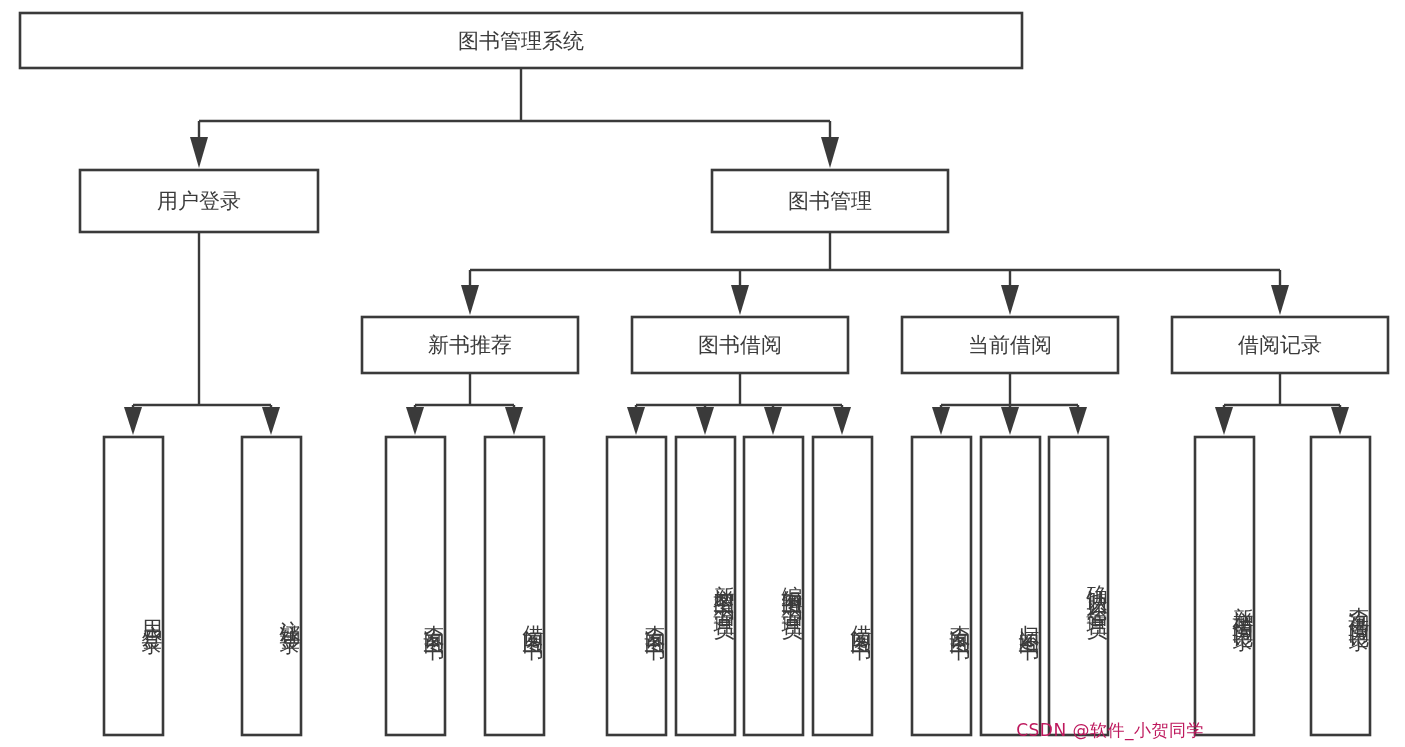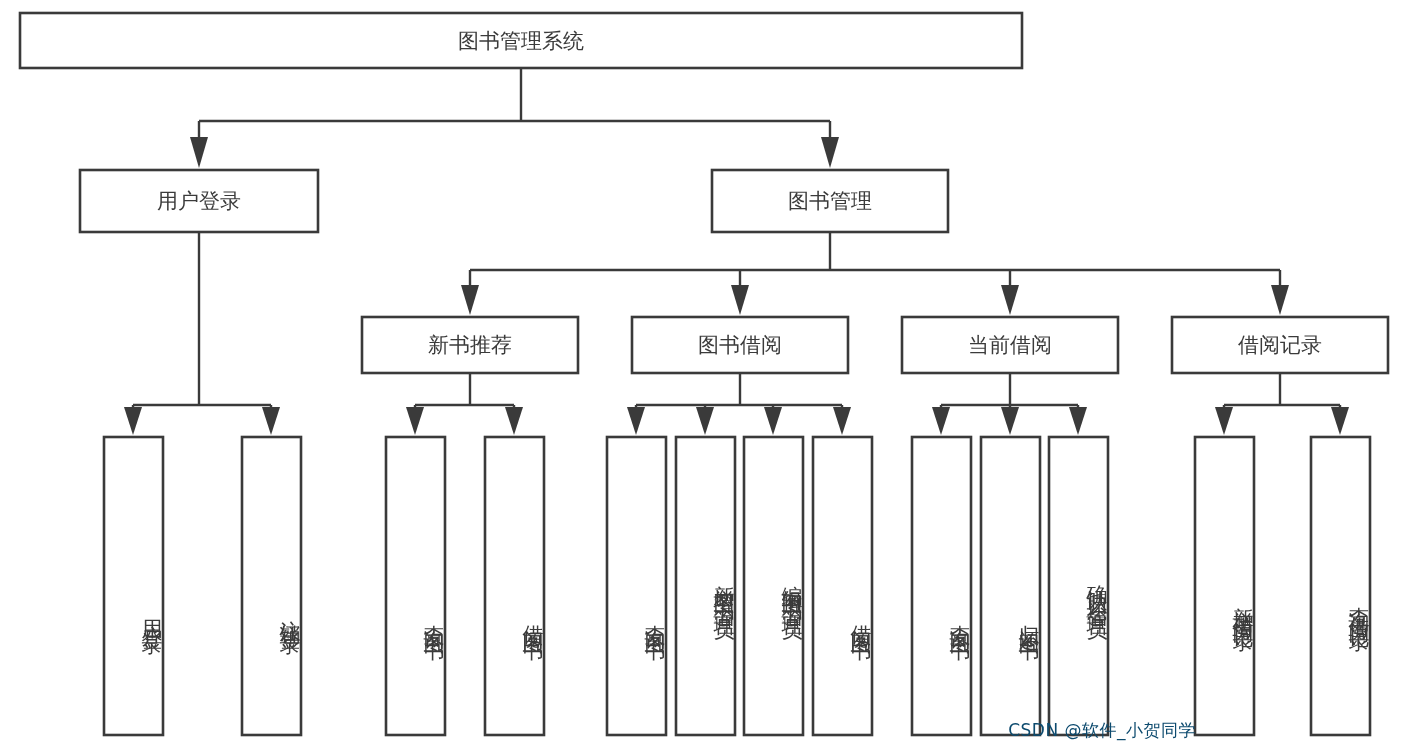--- a/index.html
+++ b/index.html
@@ -59,25 +59,25 @@
     font-family: "DejaVu Sans", "Liberation Sans", sans-serif;
     font-size: 21px;
     line-height: 1.05;
     letter-spacing: 5px;
     color: #3b3b3b;
     white-space: nowrap;
     pointer-events: none;
   }
   .watermark {
     position: absolute;
-    right: 24px;
+    right: 16px;
     bottom: 5px;
     font-family: "DejaVu Sans", "Liberation Sans", sans-serif;
     font-size: 17px;
-    color: #0c4a6e;
+    color: #be185d;
     white-space: nowrap;
     letter-spacing: 0.5px;
   }
 </style>
 </head>
 <body>
 
 <div id="diagram-root">
 
   <svg class="tree-canvas" viewBox="0 0 1405 747" xmlns="http://www.w3.org/2000/svg">

